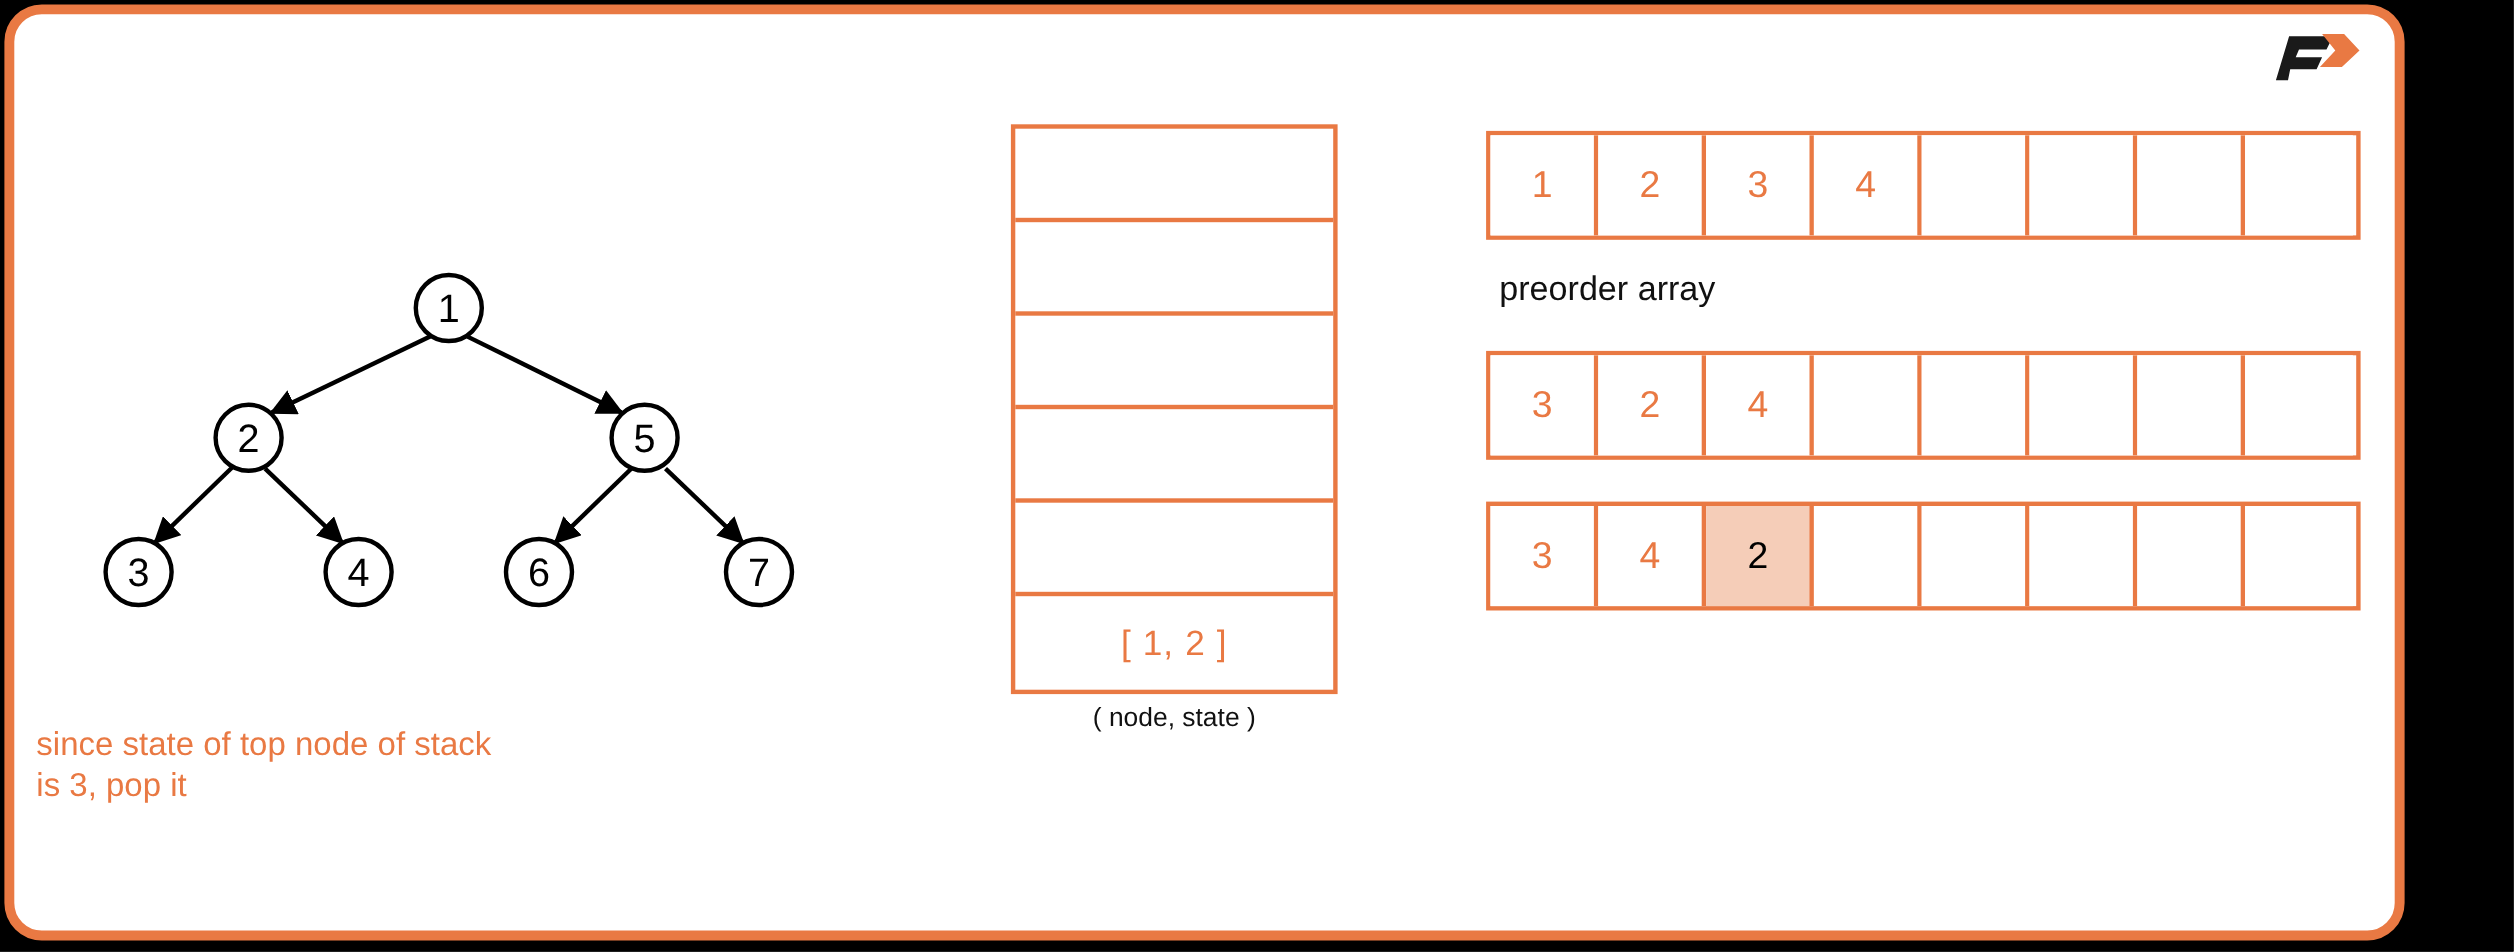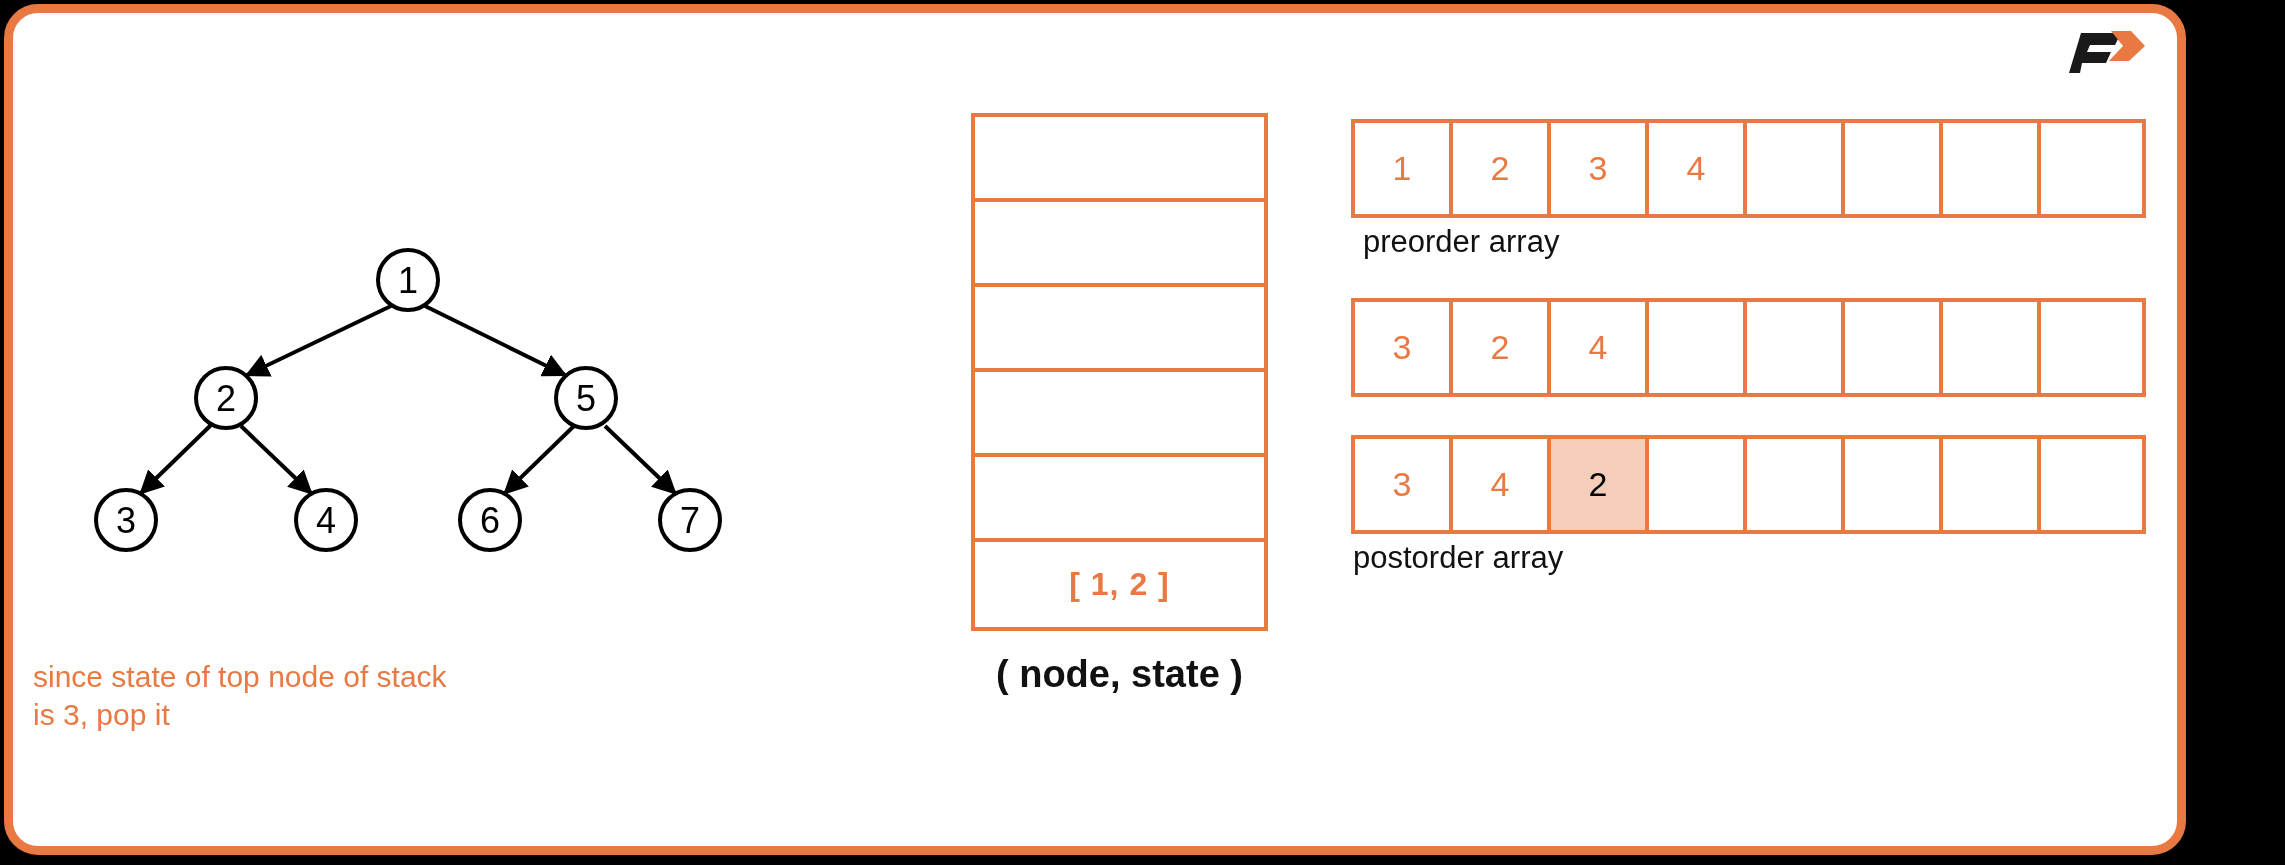--- a/index.html
+++ b/index.html
@@ -65,24 +65,23 @@
     color: #E97943;
     font-size: 30px;
     line-height: 1.28;
     font-family: "Liberation Sans", sans-serif;
     white-space: pre-line;
   }
 
   
   #stack-panel {
     position: absolute;
-    left: 958px;
+    left: 906px;
     top: 100px;
     width: 300px;
-    font-weight: bold;
   }
   #stack-box {
     width: 297px;
     border: 4px solid #E97943;
     box-sizing: border-box;
     background: #ffffff;
   }
   .stack-cell {
     height: 85px;
     box-sizing: border-box;
@@ -90,25 +89,25 @@
     display: flex;
     align-items: center;
     justify-content: center;
     color: #E97943;
     font-size: 32px;
     letter-spacing: 1px;
     font-family: "Liberation Sans", sans-serif;
   }
   .stack-cell:last-child { border-bottom: none; }
   #stack-label {
-    margin-top: 22px;
+    margin-top: 8px;
     width: 297px;
     text-align: center;
     color: #111111;
-    font-size: 38px;
+    font-size: 24px;
     font-family: "Liberation Sans", sans-serif;
   }
 
   
   #arrays-panel {
     position: absolute;
     left: 1338px;
     top: 106px;
     width: 800px;
   }
@@ -132,21 +131,21 @@
     font-size: 34px;
     background: #ffffff;
     font-family: "Liberation Sans", sans-serif;
   }
   .array-cell:last-child { border-right: none; }
   .array-cell.highlight {
     background: #F5CDB8;
     color: #000000;
   }
   .array-label {
-    margin-top: 6px;
+    margin-top: 27px;
     color: #111111;
     font-size: 31px;
     font-family: "Liberation Sans", sans-serif;
   }
   .lbl-preorder  { padding-left: 12px; }
   .lbl-inorder   { padding-left: 22px; }
   .lbl-postorder { padding-left: 2px; }
 </style>
 </head>
 <body>
@@ -259,19 +258,18 @@
         <div class="array-row">
           <div class="array-cell">3</div>
           <div class="array-cell">4</div>
           <div class="array-cell highlight">2</div>
           <div class="array-cell"></div>
           <div class="array-cell"></div>
           <div class="array-cell"></div>
           <div class="array-cell"></div>
           <div class="array-cell"></div>
         </div>
-        <div class="array-label lbl-postorder">postorder array</div>
       </div>
 
     </div>
 
   </div>
 </div>
 
 </body></html>

